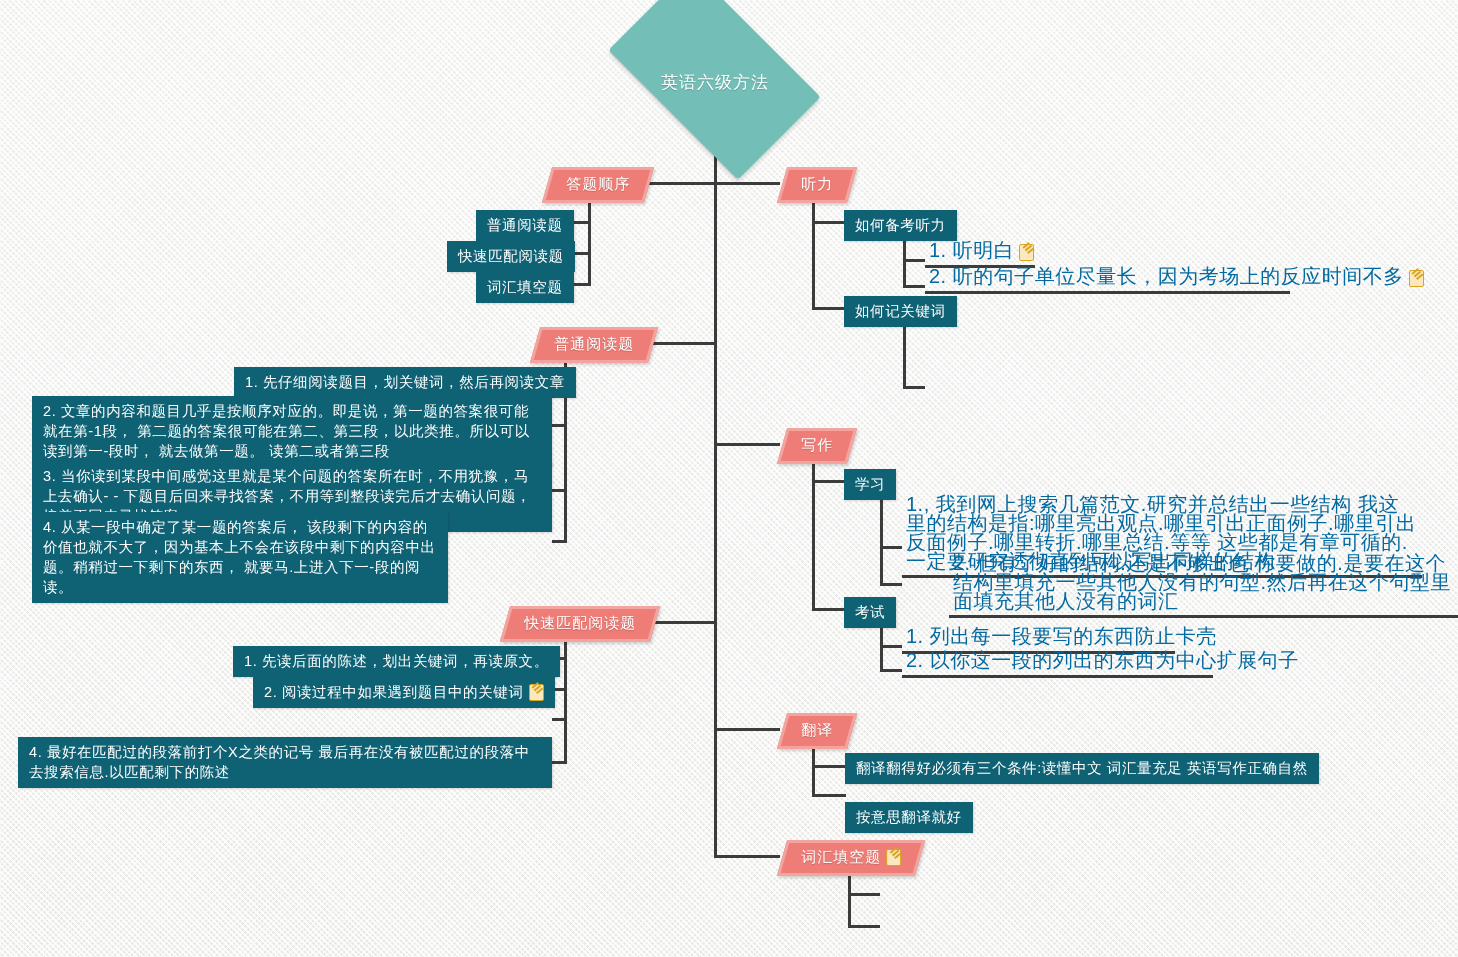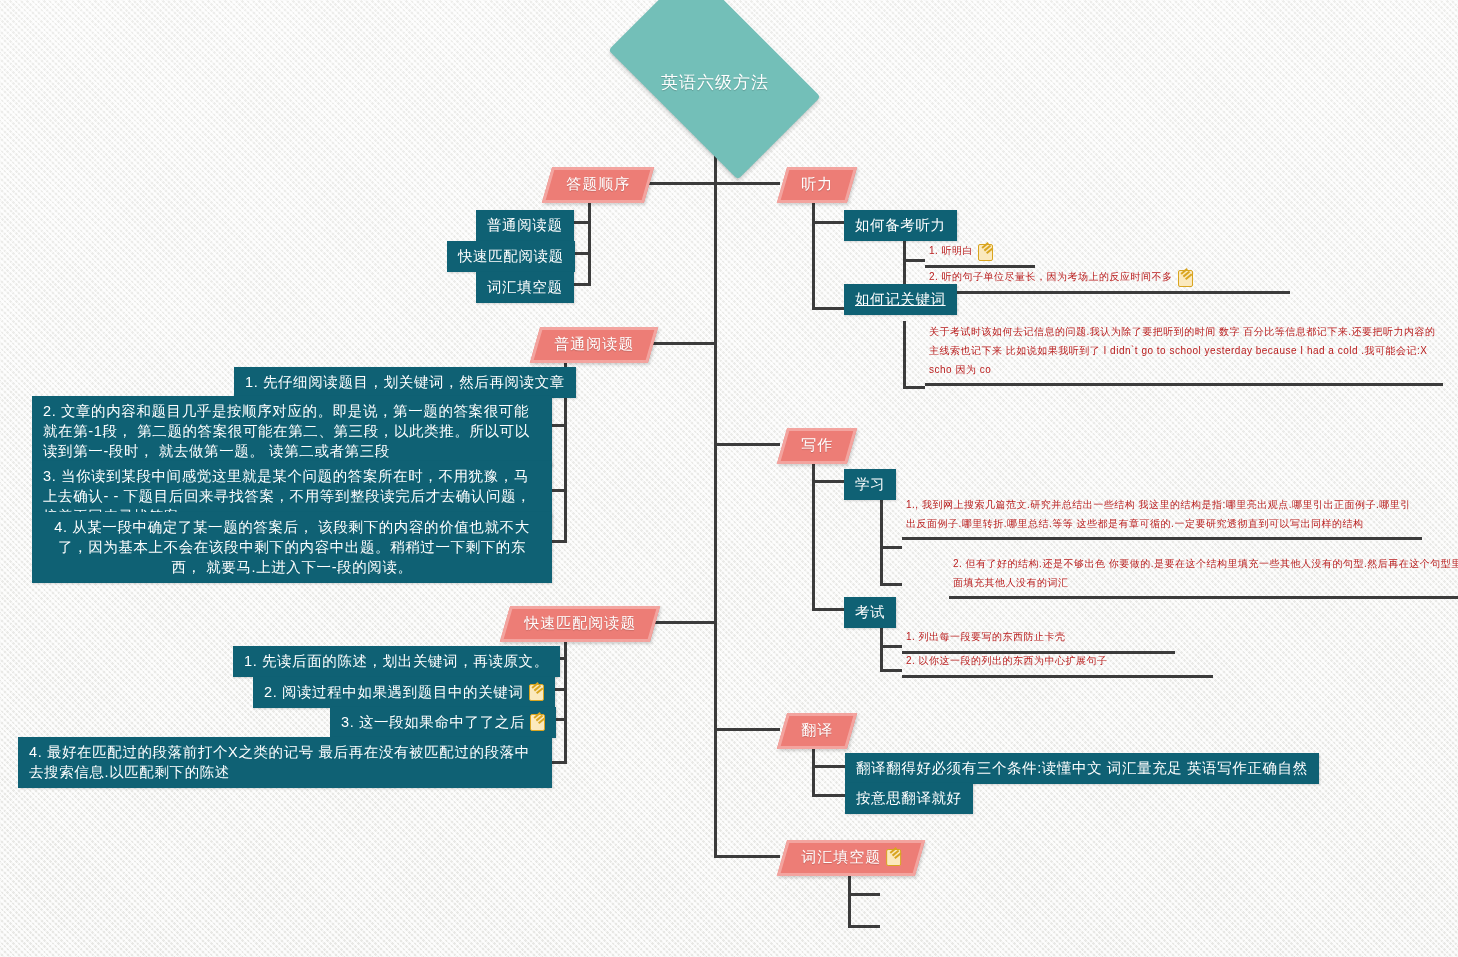--- a/index.html
+++ b/index.html
@@ -57,22 +57,22 @@
     letter-spacing:.6px;
     padding:5px 11px 6px 11px;
     white-space:nowrap;
     display:flex;align-items:center;gap:5px;
     box-shadow:1px 1px 2px rgba(0,0,0,.14);
   }
   .teal.multi{white-space:normal;}
   .teal .tx{display:inline;}
 
   .plain{
-    color:#b91c1c;
-    font-size:10px;
+    color:#0369a1;
+    font-size:20px;
     line-height:21px;
     letter-spacing:.5px;
     padding:2px 4px 4px 4px;
     border-bottom:3px solid #3c3c3c;
     white-space:nowrap;
     display:flex;align-items:flex-end;gap:5px;
   }
   .plain.multi{white-space:normal;display:block;}
 
   
@@ -174,61 +174,54 @@
   </div>
   <div class="node teal" style="left:234px;top:367px;">
     <span class="tx">1. 先仔细阅读题目，划关键词，然后再阅读文章</span>
   </div>
   <div class="node teal multi" style="left:32px;top:396px;width:520px;">
     <span class="tx">2. 文章的内容和题目几乎是按顺序对应的。即是说，第一题的答案很可能就在第-1段， 第二题的答案很可能在第二、第三段，以此类推。所以可以读到第一-段时， 就去做第一题。 读第二或者第三段</span>
   </div>
   <div class="node teal multi" style="left:32px;top:461px;width:520px;">
     <span class="tx">3. 当你读到某段中间感觉这里就是某个问题的答案所在时，不用犹豫，马上去确认- - 下题目后回来寻找答案，不用等到整段读完后才去确认问题，接着再回来寻找答案。</span>
   </div>
-  <div class="node teal multi" style="left:32px;top:512px;width:520px;text-align:center;">
+  <div class="node teal multi" style="left:32px;top:512px;width:416px;">
     <span class="tx">4. 从某一段中确定了某一题的答案后， 该段剩下的内容的价值也就不大了，因为基本上不会在该段中剩下的内容中出题。稍稍过一下剩下的东西， 就要马.上进入下一-段的阅读。</span>
   </div>
 
   <div class="node pink" style="left:505px;top:606px;">
     <span>快速匹配阅读题</span>
   </div>
   <div class="node teal" style="left:233px;top:646px;align-items:center;">
     <span class="tx">1. 先读后面的陈述，划出关键词，再读原文。</span>
   </div>
   <div class="node teal" style="left:253px;top:677px;">
     <span class="tx">2. 阅读过程中如果遇到题目中的关键词</span>
     <span class="noteico"></span>
   </div>
-  <div class="node teal" style="left:330px;top:707px;">
-    <span class="tx">3. 这一段如果命中了了之后</span>
-    <span class="noteico"></span>
-  </div>
   <div class="node teal multi" style="left:18px;top:737px;width:534px;">
     <span class="tx">4. 最好在匹配过的段落前打个X之类的记号 最后再在没有被匹配过的段落中去搜索信息.以匹配剩下的陈述</span>
   </div>
 
   <div class="node pink" style="left:782px;top:167px;">
     <span>听力</span>
   </div>
   <div class="node teal" style="left:844px;top:210px;">
     <span class="tx">如何备考听力</span>
   </div>
   <div class="node plain" style="left:925px;top:238px;width:110px;">
     <span>1. 听明白</span>
     <span class="noteico"></span>
   </div>
   <div class="node plain" style="left:925px;top:264px;width:365px;">
     <span>2. 听的句子单位尽量长，因为考场上的反应时间不多</span>
     <span class="noteico"></span>
   </div>
-  <div class="node teal" style="left:844px;top:284px;text-decoration:underline;">
+  <div class="node teal" style="left:844px;top:296px;">
     <span class="tx">如何记关键词</span>
-  </div>
-  <div class="node plain multi" style="left:925px;top:320px;width:518px;line-height:19px;">
-    <span>关于考试时该如何去记信息的问题.我认为除了要把听到的时间 数字 百分比等信息都记下来.还要把听力内容的主线索也记下来 比如说如果我听到了 I didn`t go to school yesterday because I had a cold .我可能会记:X scho  因为 co</span>
   </div>
 
   <div class="node pink" style="left:782px;top:428px;">
     <span>写作</span>
   </div>
   <div class="node teal" style="left:844px;top:469px;">
     <span class="tx">学习</span>
   </div>
   <div class="node plain multi" style="left:902px;top:493px;width:520px;line-height:19px;">
     <span>1., 我到网上搜索几篇范文.研究并总结出一些结构 我这里的结构是指:哪里亮出观点.哪里引出正面例子.哪里引出反面例子.哪里转折.哪里总结.等等 这些都是有章可循的.一定要研究透彻直到可以写出同样的结构</span>
@@ -245,21 +238,21 @@
   <div class="node plain" style="left:902px;top:648px;width:311px;">
     <span>2. 以你这一段的列出的东西为中心扩展句子</span>
   </div>
 
   <div class="node pink" style="left:782px;top:713px;">
     <span>翻译</span>
   </div>
   <div class="node teal" style="left:845px;top:753px;">
     <span class="tx">翻译翻得好必须有三个条件:读懂中文 词汇量充足 英语写作正确自然</span>
   </div>
-  <div class="node teal" style="left:845px;top:783px;">
+  <div class="node teal" style="left:845px;top:802px;">
     <span class="tx">按意思翻译就好</span>
   </div>
 
   <div class="node pink" style="left:782px;top:840px;">
     <span>词汇填空题</span>
     <span class="noteico"></span>
   </div>
 
 </div>
 

